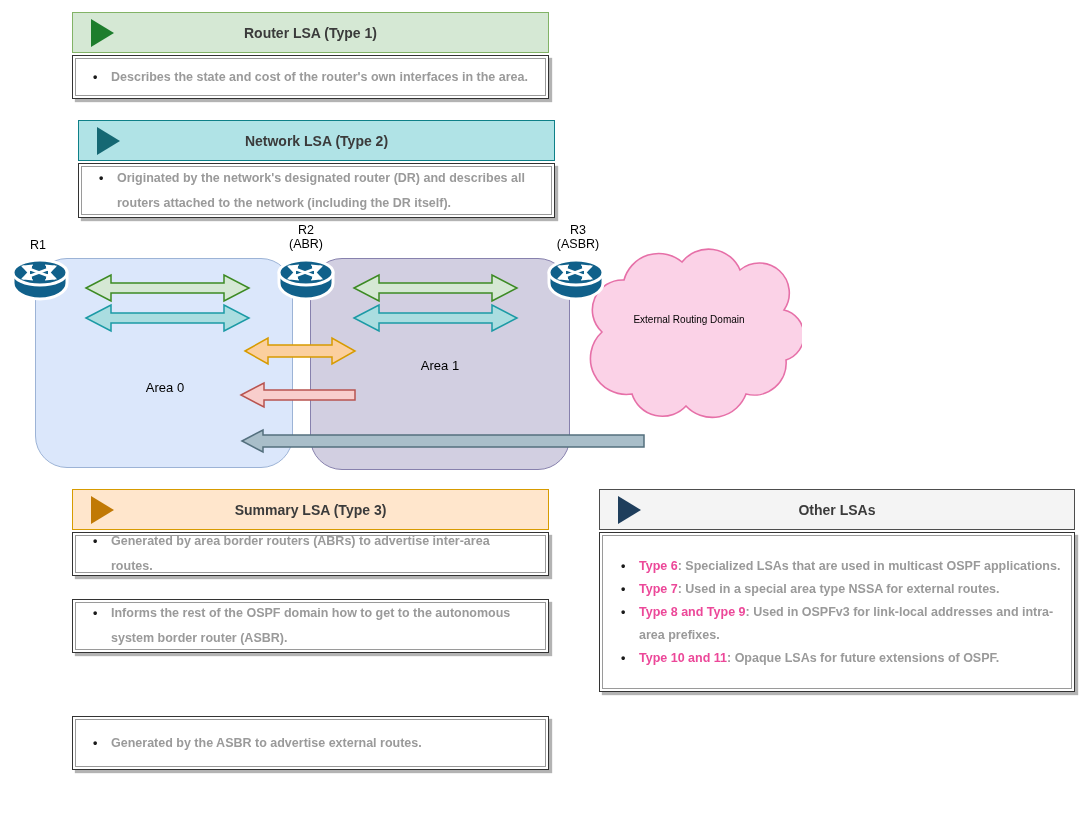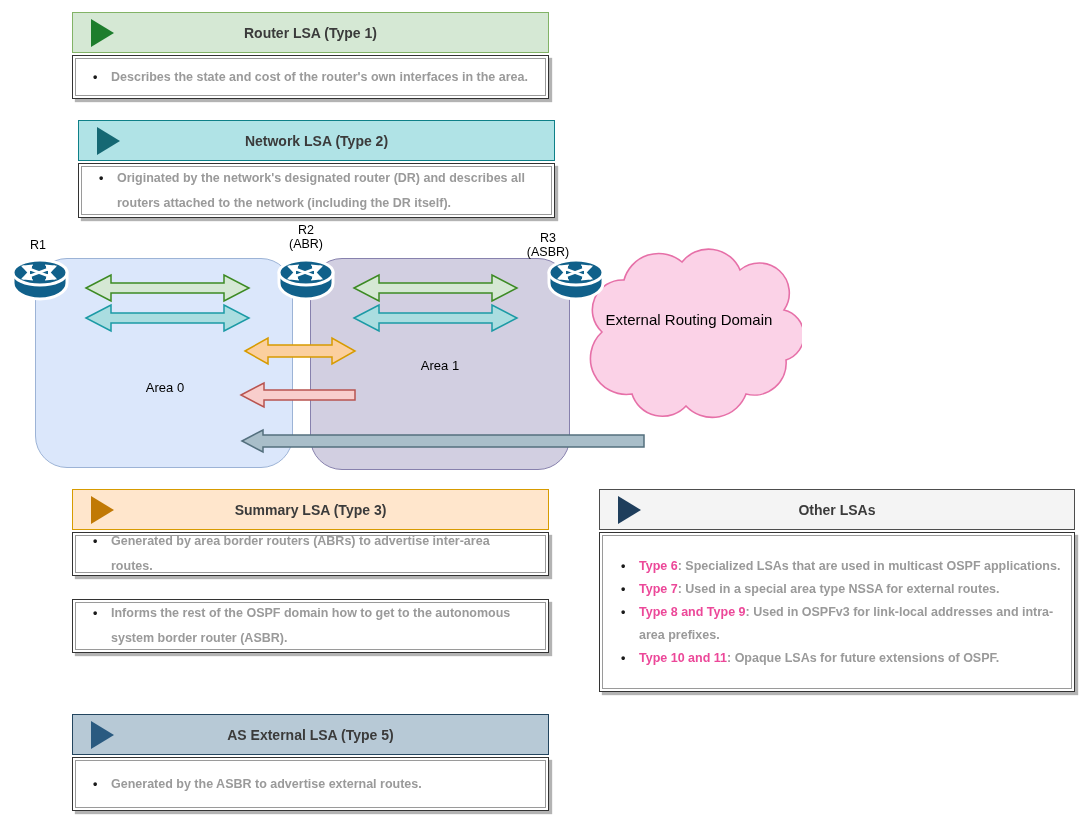--- a/index.html
+++ b/index.html
@@ -123,21 +123,21 @@
       A 30 30 0 0 1 44 50
       A 36 36 0 0 1 102 32
       A 34 34 0 0 1 160 40
       A 30 30 0 0 1 204 80
       A 26 26 0 0 1 206 130
       A 32 32 0 0 1 166 164
       A 36 36 0 0 1 106 176
       A 32 32 0 0 1 52 164
       A 36 36 0 0 1 22 102 Z"></path>
   </svg>
-  <div class="dlabel" style="left:589px; top:313px; width:200px; font-size:15px;">External Routing Domain</div>
+  <div class="dlabel" style="left:589px; top:313px; width:200px; font-size:10px;">External Routing Domain</div>
 
   <svg class="arrow" style="left:85px; top:274px;" width="165" height="28">
     <polygon class="arr-green" points="1,14 26,1 26,9 139,9 139,1 164,14 139,27 139,19 26,19 26,27"></polygon>
   </svg>
   <svg class="arrow" style="left:85px; top:304px;" width="165" height="28">
     <polygon class="arr-teal" points="1,14 26,1 26,9 139,9 139,1 164,14 139,27 139,19 26,19 26,27"></polygon>
   </svg>
   <svg class="arrow" style="left:353px; top:274px;" width="165" height="28">
     <polygon class="arr-green" points="1,14 26,1 26,9 139,9 139,1 164,14 139,27 139,19 26,19 26,27"></polygon>
   </svg>
@@ -162,21 +162,21 @@
     </svg>
   <svg class="abs" style="left:542px; top:256px;" width="68" height="48" viewBox="0 0 68 48">
       <use href="#routerSym"></use>
     </svg>
 
   <div class="dlabel rlabel" style="left:8px; top:238px; width:60px;">R1</div>
   <div class="dlabel rlabel" style="left:266px; top:223px; width:80px;">
     <div>R2</div>
     <div>(ABR)</div>
   </div>
-  <div class="dlabel rlabel" style="left:508px; top:223px; width:80px;margin-top:8px;">
+  <div class="dlabel rlabel" style="left:538px; top:223px; width:80px;">
     <div>R3</div>
     <div>(ASBR)</div>
   </div>
   <div class="dlabel" style="left:115px; top:359px; width:100px;margin-top:22px;">Area 0</div>
   <div class="dlabel" style="left:390px; top:359px; width:100px;">Area 1</div>
 
   <div class="lsa-box t-orange" style="left:72px; top:489px;">
     <div class="box-header">
       <span class="tri"></span>
       <span class="box-title">Summary LSA (Type 3)</span>
@@ -192,24 +192,20 @@
   <div class="lsa-box t-red" style="left:72px; top:597px;">
     <div class="box-body" style="height:54px">
       <div class="bullet">
         <span class="dot">•</span>
         <span>Informs the rest of the OSPF domain how to get to the autonomous system border router (ASBR).</span>
       </div>
     </div>
   </div>
 
   <div class="lsa-box t-bluegray" style="left:72px; top:714px;">
-    <div class="box-header">
-      <span class="tri"></span>
-      <span class="box-title">AS External LSA (Type 5)</span>
-    </div>
     <div class="box-body" style="height:54px">
       <div class="bullet">
         <span class="dot">•</span>
         <span>Generated by the ASBR to advertise external routes.</span>
       </div>
     </div>
   </div>
 
   <div class="lsa-box t-gray" style="left:599px; top:489px; width:476px;">
     <div class="box-header">

